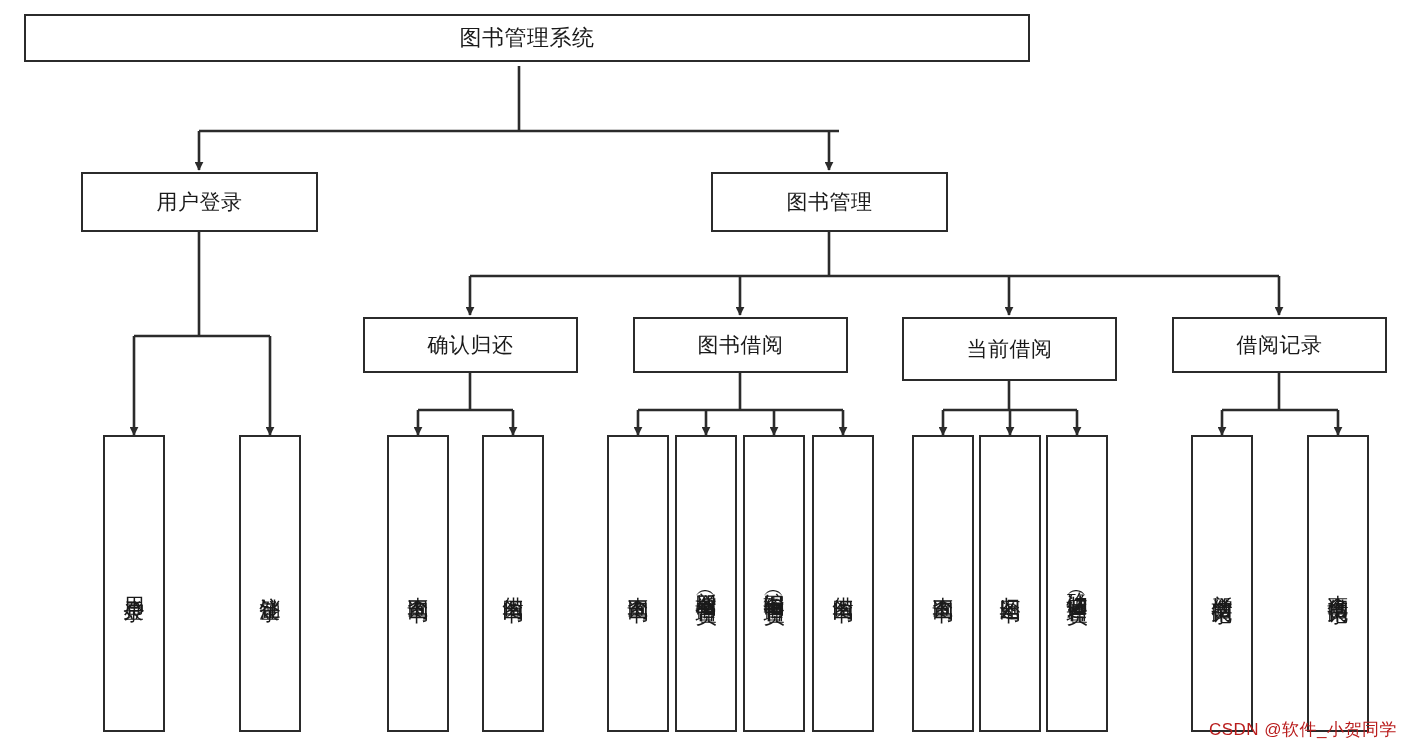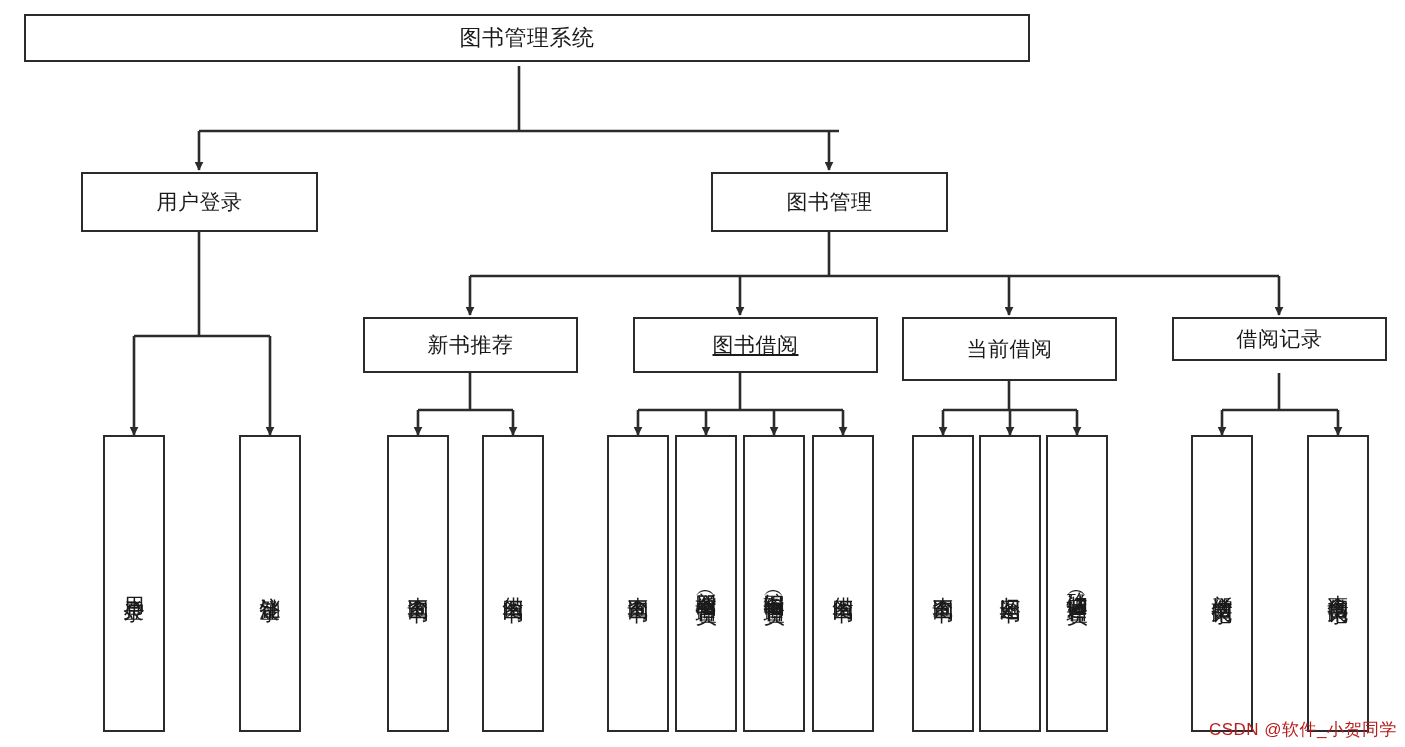--- a/index.html
+++ b/index.html
@@ -136,32 +136,32 @@
 
   <div class="node horiz" style="left:81px; top:172px; width:237px; height:60px;">
     <span class="node-label">用户登录</span>
   </div>
 
   <div class="node horiz" style="left:711px; top:172px; width:237px; height:60px;">
     <span class="node-label">图书管理</span>
   </div>
 
   <div class="node horiz" style="left:363px; top:317px; width:215px; height:56px;">
-    <span class="node-label">新书推荐</span>
-  </div>
-
-  <div class="node horiz" style="left:633px; top:317px; width:245px; height:56px;text-decoration:underline;">
+    <span class="node-label">确认归还</span>
+  </div>
+
+  <div class="node horiz" style="left:633px; top:317px; width:215px; height:56px;">
     <span class="node-label">图书借阅</span>
   </div>
 
   <div class="node horiz" style="left:902px; top:317px; width:215px; height:64px;">
     <span class="node-label">当前借阅</span>
   </div>
 
-  <div class="node horiz" style="left:1172px; top:317px; width:215px; height:44px;">
+  <div class="node horiz" style="left:1172px; top:317px; width:215px; height:56px;">
     <span class="node-label">借阅记录</span>
   </div>
 
   <div class="node vert" style="left:103px; top:435px; width:62px; height:297px;">
     <span class="node-label">用户登录</span>
   </div>
 
   <div class="node vert" style="left:239px; top:435px; width:62px; height:297px;">
     <span class="node-label">注销登录</span>
   </div>

